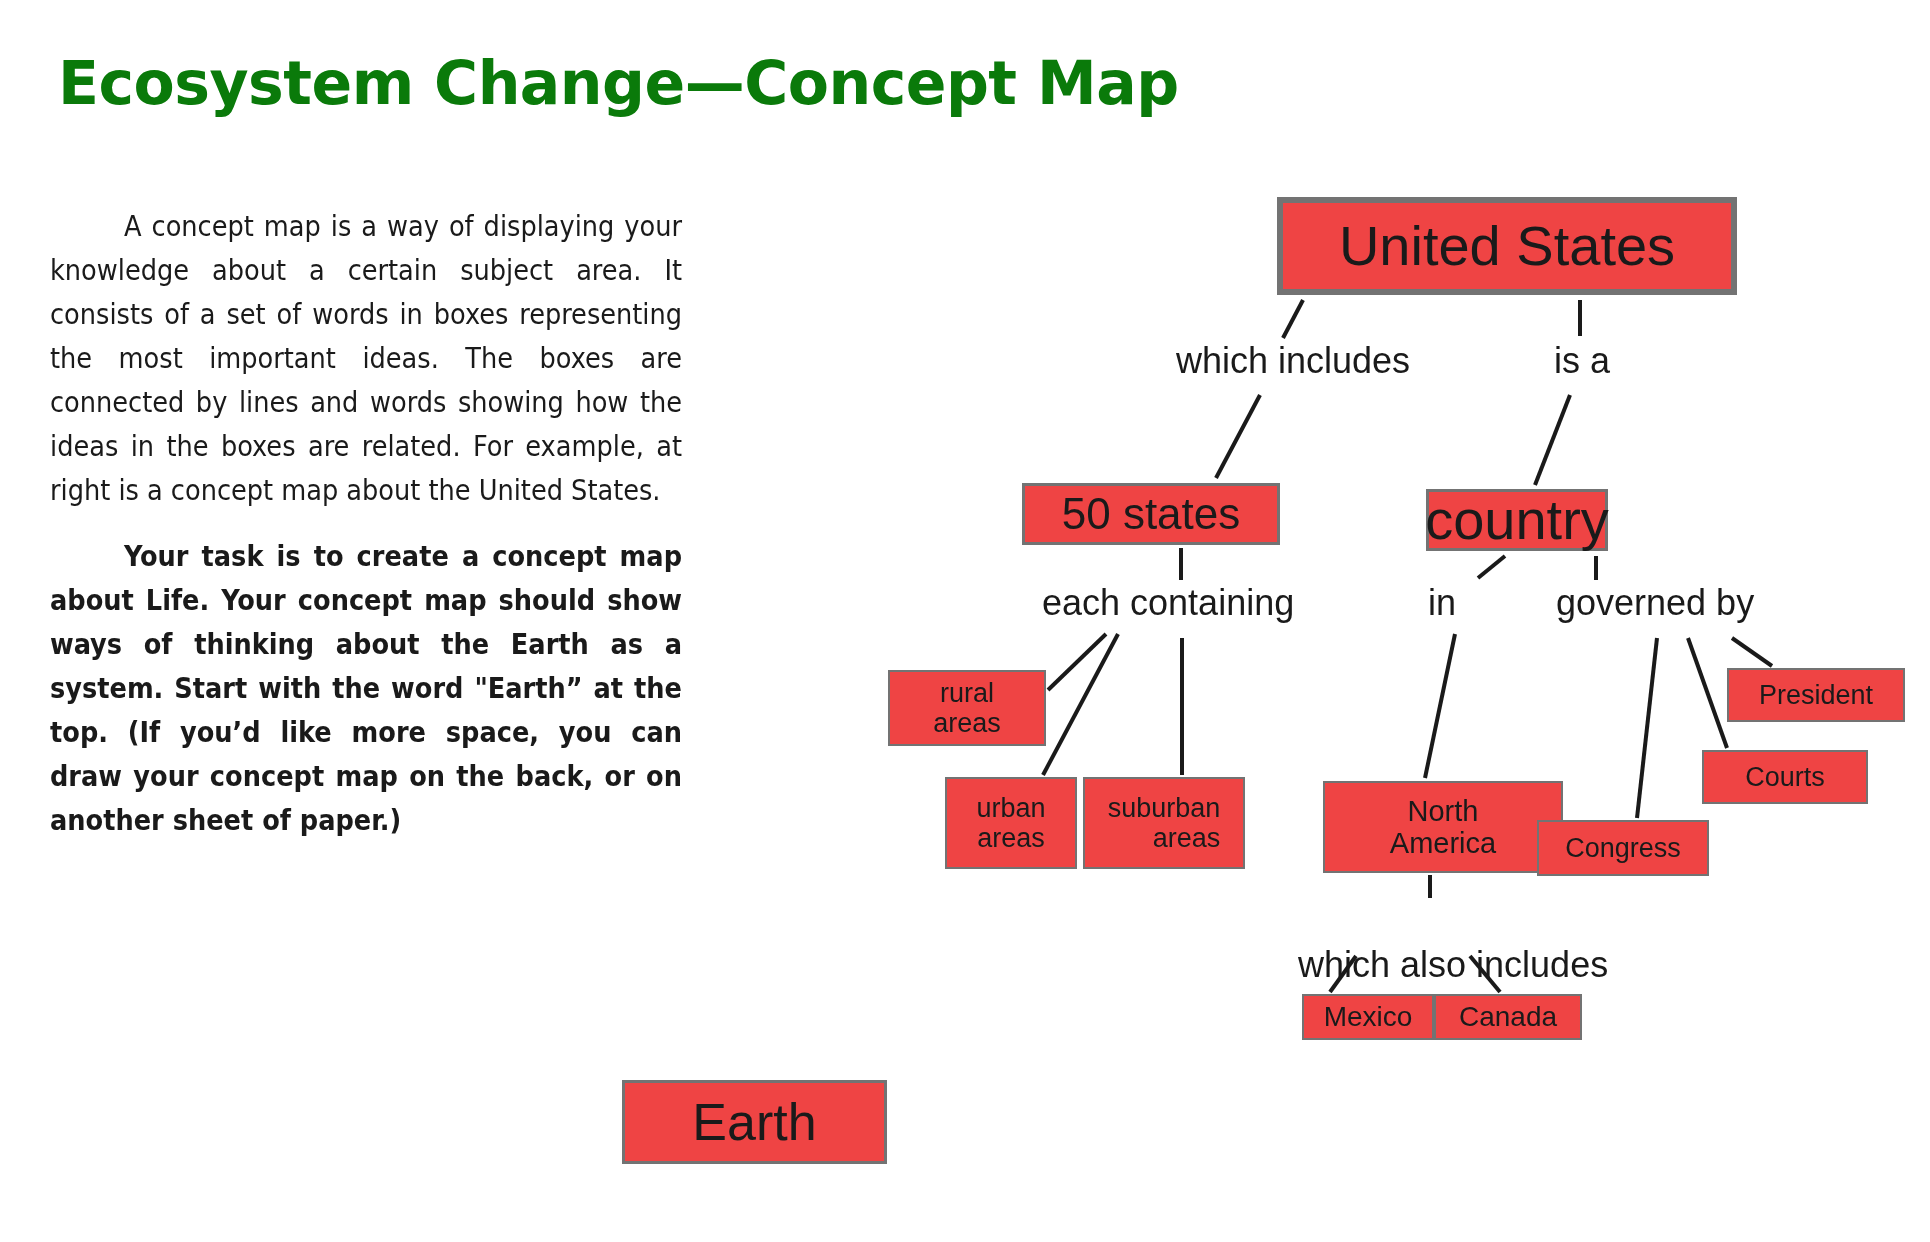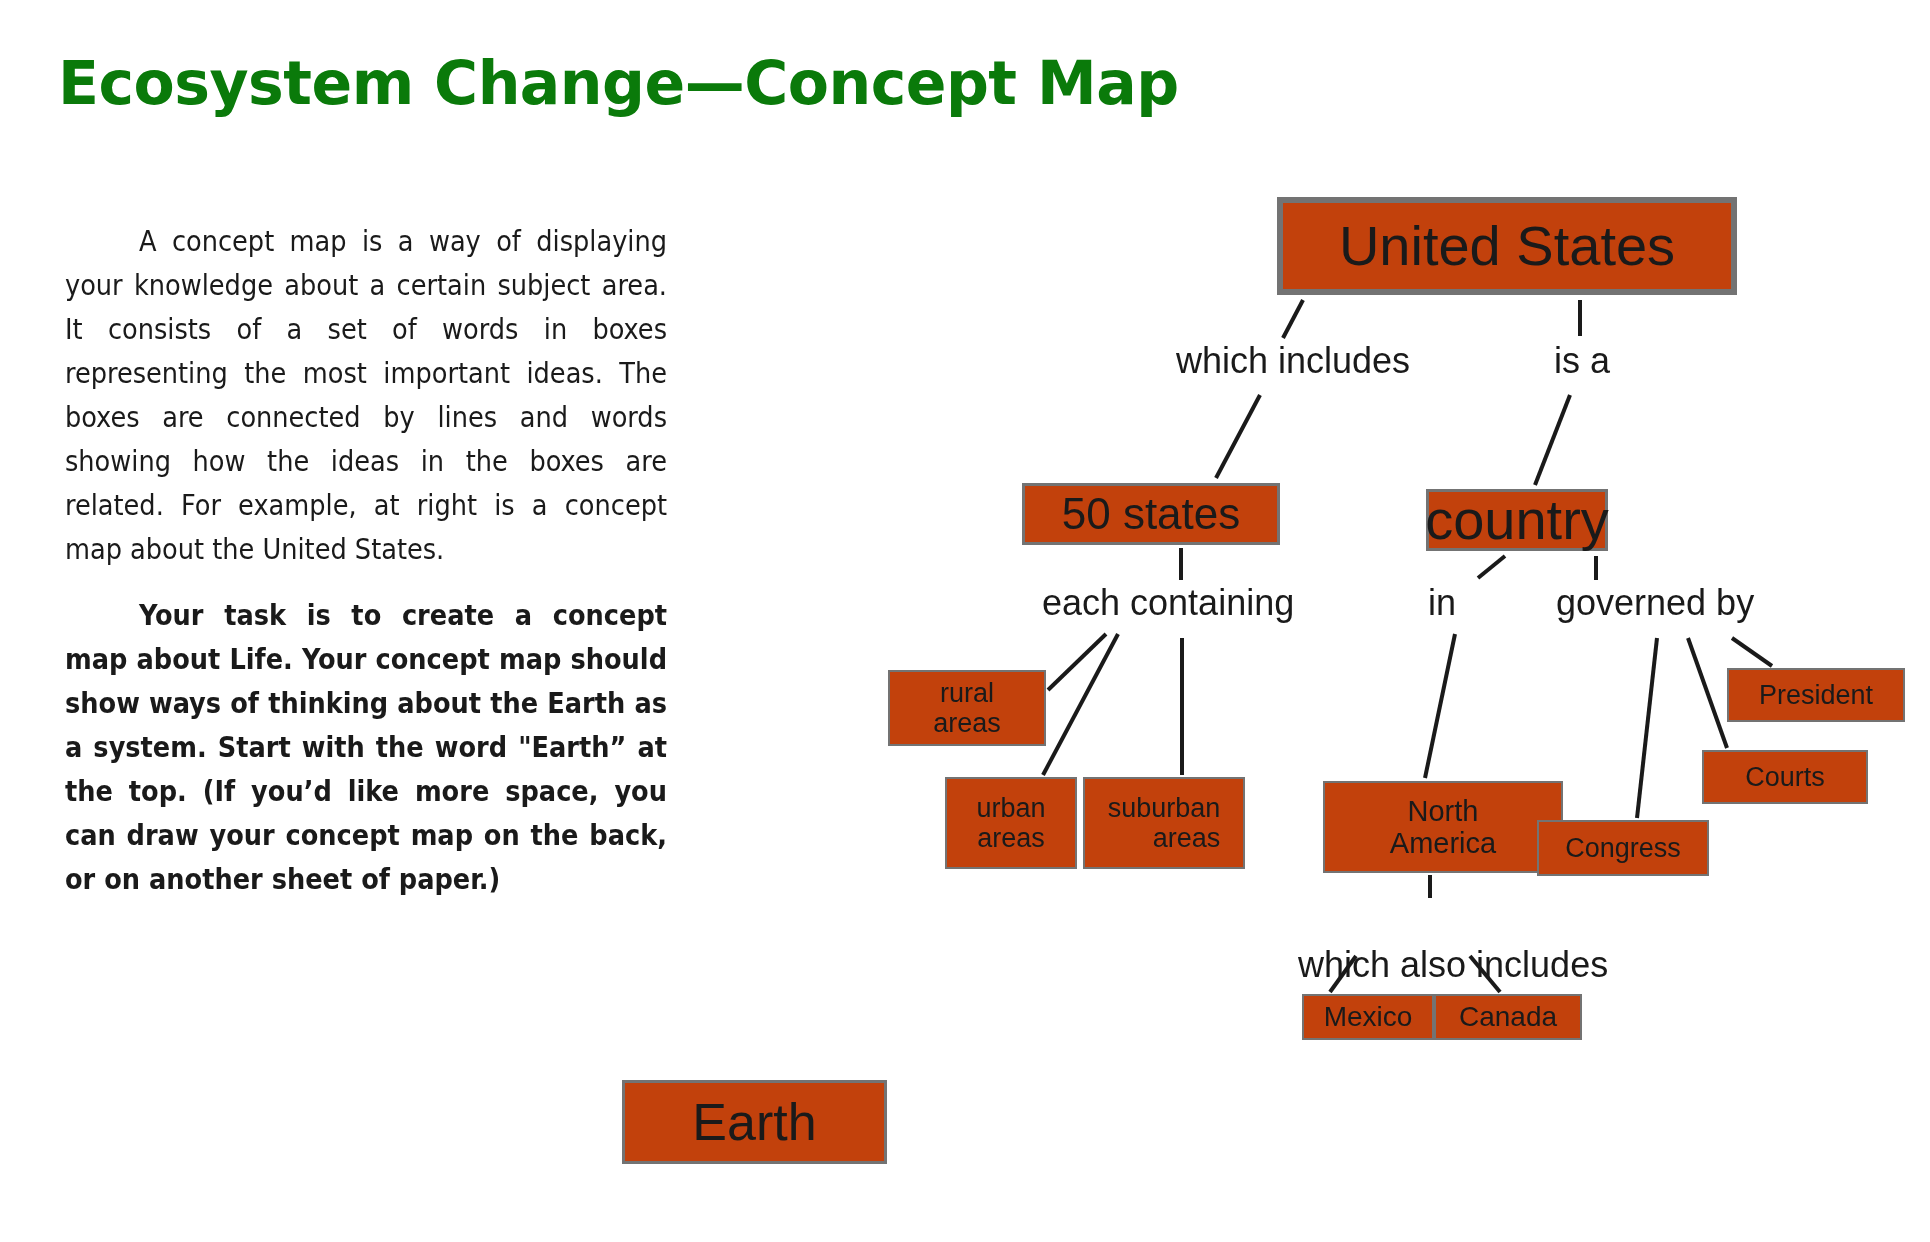--- a/index.html
+++ b/index.html
@@ -35,40 +35,40 @@
     top: 205px;
     width: 632px;
   }
   .para {
     font-family: "DejaVu Sans Condensed", "DejaVu Sans", sans-serif;
     font-size: 28.5px;
     line-height: 44px;
     color: #1a1a1a;
     text-align: justify;
     text-indent: 74px;
-    margin: 15px;
+    margin: 0;
     font-stretch: condensed;
   }
   .para + .para { margin-top: 22px; font-weight: bold; }
 
   
   #concept-map {
     position: absolute;
     left: 0;
     top: 0;
     width: 1930px;
     height: 1242px;
     pointer-events: none;
   }
   #concept-map svg { display: block; }
 
   .map-node {
     position: absolute;
     box-sizing: border-box;
-    background: #c2410c;
+    background: #ef4444;
     border: 3px solid #737373;
     color: #1a1a1a;
     font-family: "Liberation Sans", sans-serif;
     display: flex;
     align-items: center;
     justify-content: center;
     text-align: center;
     line-height: 1.12;
     white-space: pre-line;
   }

